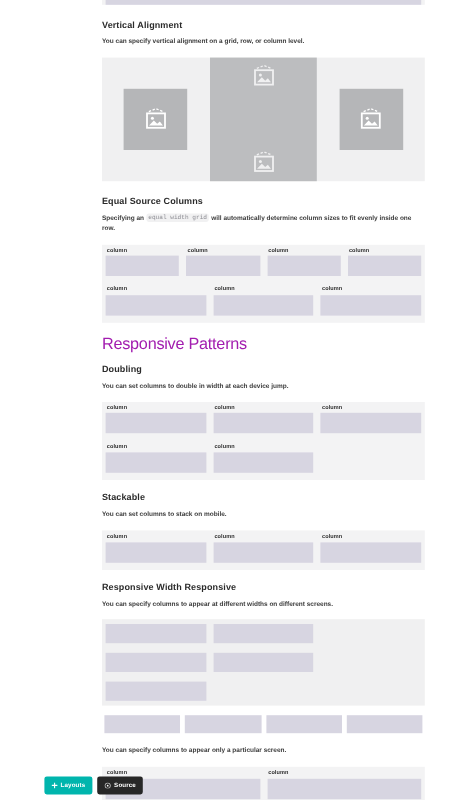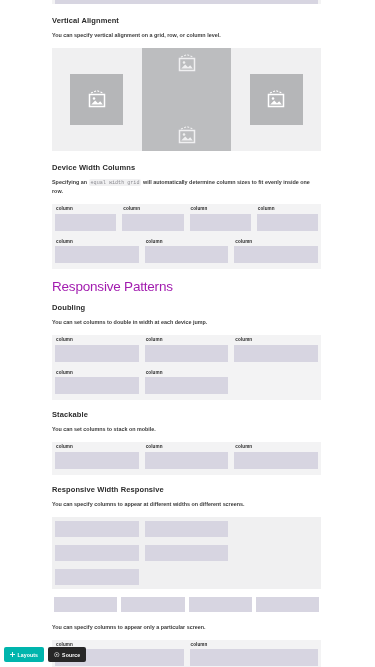--- a/index.html
+++ b/index.html
@@ -9,20 +9,21 @@
     font-family:"Liberation Sans", sans-serif;
     color:#333333;
     -webkit-font-smoothing:antialiased;
   }
   .page{
     position:relative;
     width:326px;height:667px;
     background:#ffffff;
     box-sizing:border-box;
     padding:0 5px 0 0;
+    margin-left:33px;
   }
   .content{
     position:absolute;
     left:52px; top:0; width:269px;
   }
   
   .h-sub{
     font-size:7.5px;
     font-weight:700;
     color:#2b2b2b;
@@ -214,21 +215,21 @@
               <path d="M5.2 14.6 L9.2 10.4 L12 13.2 L14.2 11.2 L16.8 14.6 Z" fill="#ffffff"></path>
             </svg>
           </div>
         </div>
       </div>
     </div>
 
     <div class="spacer-12"></div>
 
     <div>
-      <div class="h-sub">Device Width Columns</div>
+      <div class="h-sub">Equal Source Columns</div>
       <div class="para"><span>Specifying an</span> <code class="inline">equal width grid</code> <span>will automatically determine column sizes to fit evenly inside one row.</span></div>
 
       <div class="grid-demo">
         <div class="row">
           <div class="col" style="flex:1 1 0">
             <span class="col-label">column</span>
             <div class="seg"></div>
           </div>
           <div class="col" style="flex:1 1 0">
             <span class="col-label">column</span>

